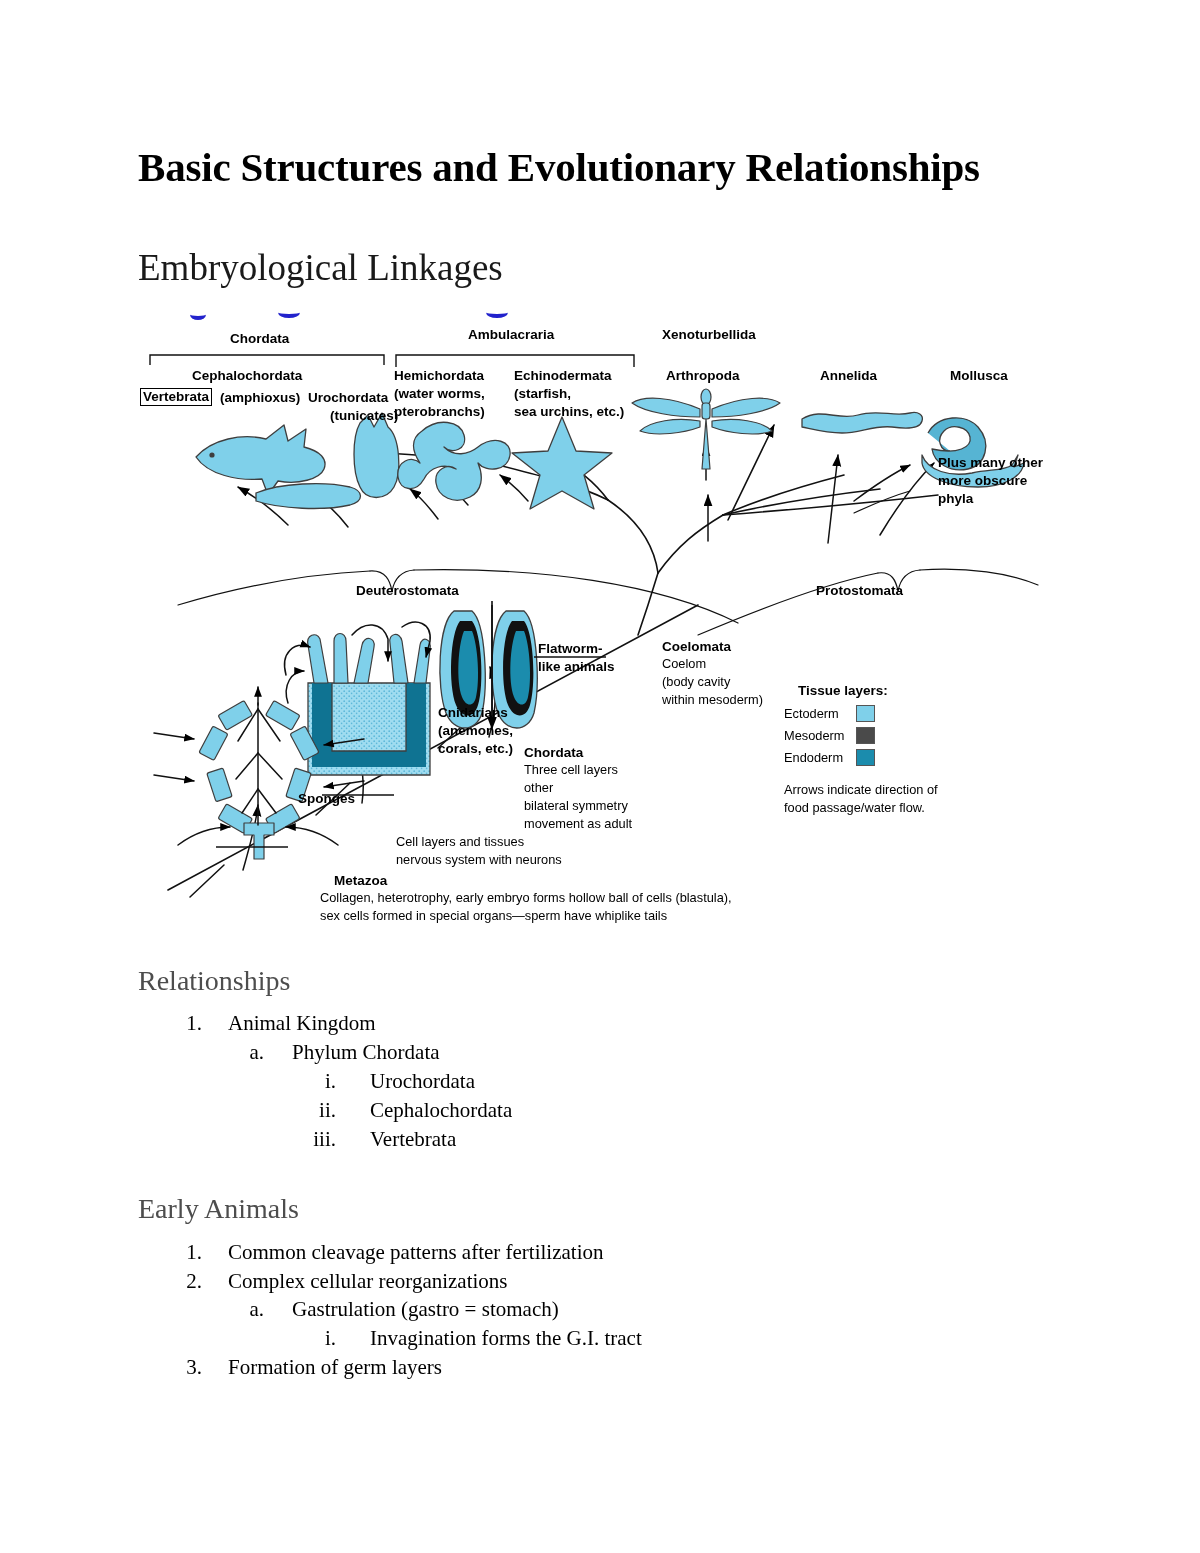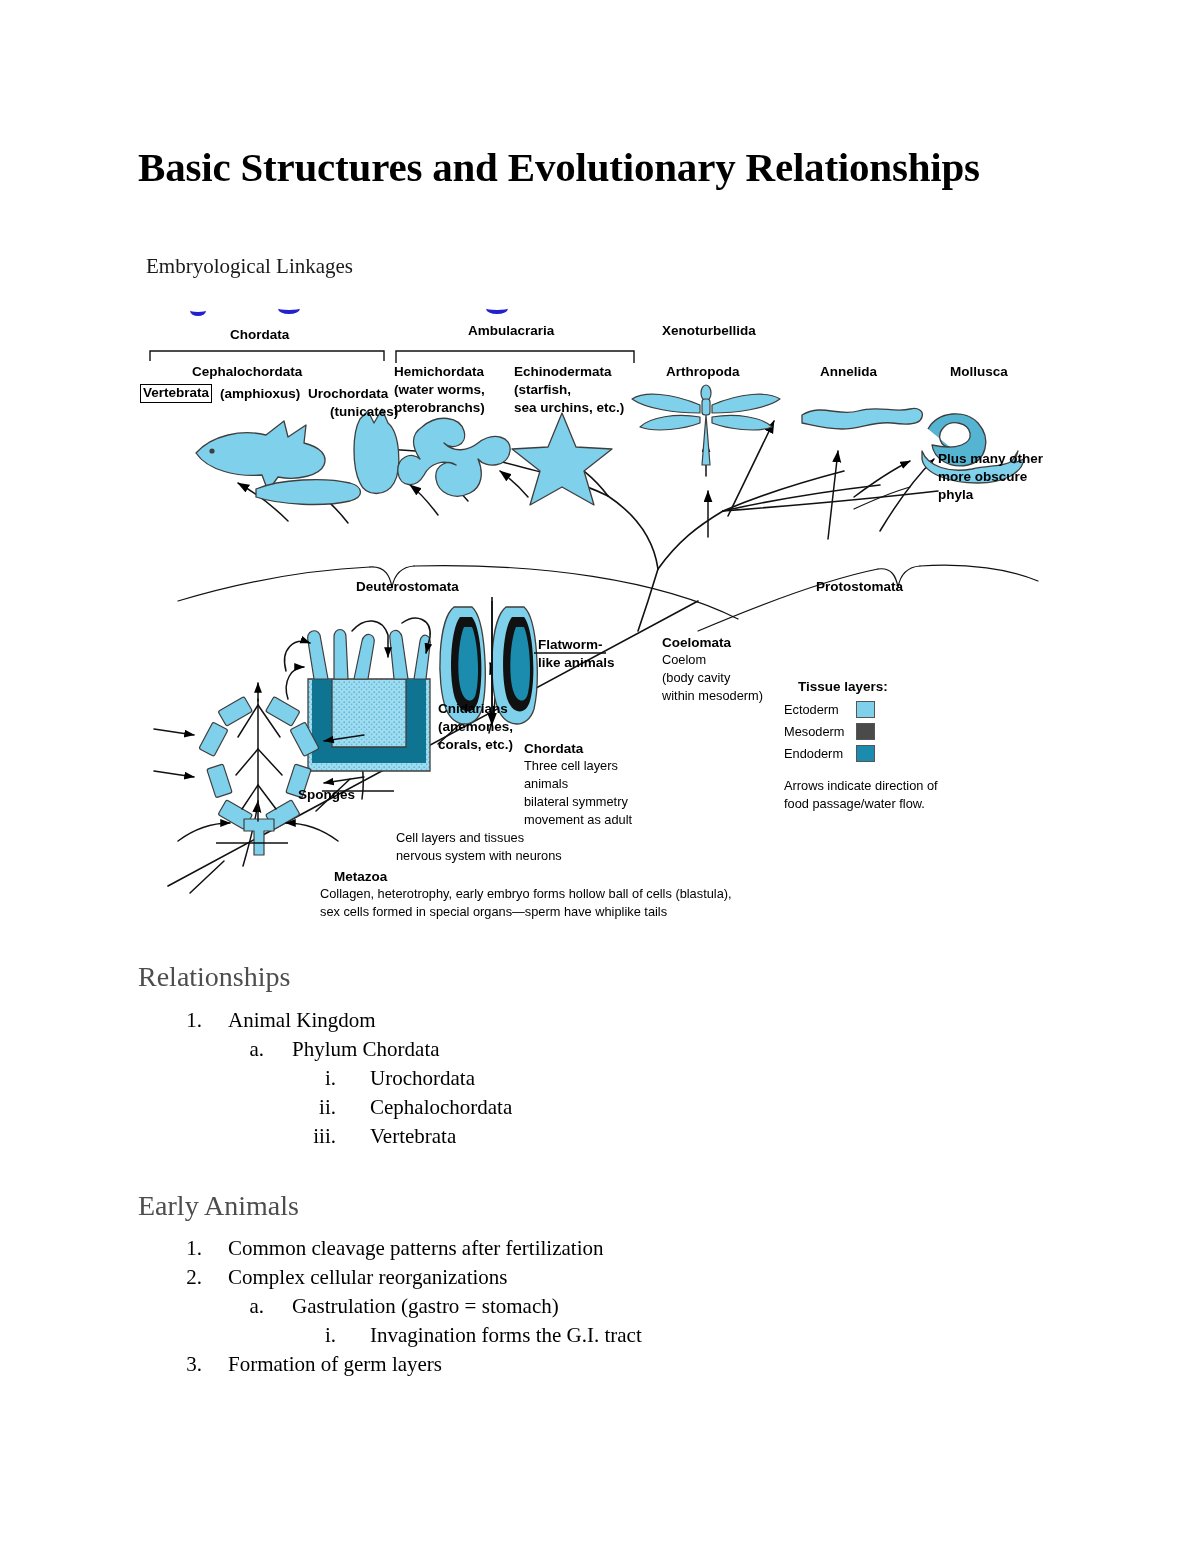--- a/index.html
+++ b/index.html
@@ -35,23 +35,23 @@
     font-weight: bold;
     font-size: 41px;
     line-height: 1.32;
     margin: 0;
     letter-spacing: -0.2px;
     color: #000;
   }
   h2.heading-2 {
     font-family: "Liberation Serif", "DejaVu Serif", serif;
     font-weight: normal;
-    font-size: 21px;
+    font-size: 37px;
     line-height: 1.2;
-    margin: 8px;
+    margin: 0;
     color: #1a1a1a;
   }
   h2.heading-gray {
     font-family: "Liberation Serif", "DejaVu Serif", serif;
     font-weight: normal;
     font-size: 28px;
     line-height: 1.2;
     margin: 0;
     color: #4d4d4d;
   }
@@ -374,21 +374,21 @@
       <div class="fig-label fl-12" style="left:524px; top:352px;">Coelom</div>
       <div class="fig-label fl-12" style="left:524px; top:370px;">(body cavity</div>
       <div class="fig-label fl-12" style="left:524px; top:388px;">within mesoderm)</div>
 
       <div class="fig-label fl-bold fl-13" style="left:300px; top:400px;">Cnidarians</div>
       <div class="fig-label fl-bold fl-13" style="left:300px; top:418px;">(anemones,</div>
       <div class="fig-label fl-bold fl-13" style="left:300px; top:436px;">corals, etc.)</div>
 
       <div class="fig-label fl-bold fl-13" style="left:386px; top:440px;">Chordata</div>
       <div class="fig-label fl-12" style="left:386px; top:458px;">Three cell layers</div>
-      <div class="fig-label fl-12" style="left:386px; top:476px;">animals</div>
+      <div class="fig-label fl-12" style="left:386px; top:476px;">other</div>
       <div class="fig-label fl-12" style="left:386px; top:494px;">bilateral symmetry</div>
       <div class="fig-label fl-12" style="left:386px; top:512px;">movement as adult</div>
 
       <div class="fig-label fl-bold fl-13" style="left:160px; top:486px;">Sponges</div>
 
       <div class="fig-label fl-12" style="left:258px; top:530px;">Cell layers and tissues</div>
       <div class="fig-label fl-12" style="left:258px; top:548px;">nervous system with neurons</div>
 
       <div class="fig-label fl-bold fl-13" style="left:182px; top:568px;padding-left:14px;">Metazoa</div>
       <div class="fig-label fl-12" style="left:182px; top:586px;">Collagen, heterotrophy, early embryo forms hollow ball of cells (blastula),</div>

